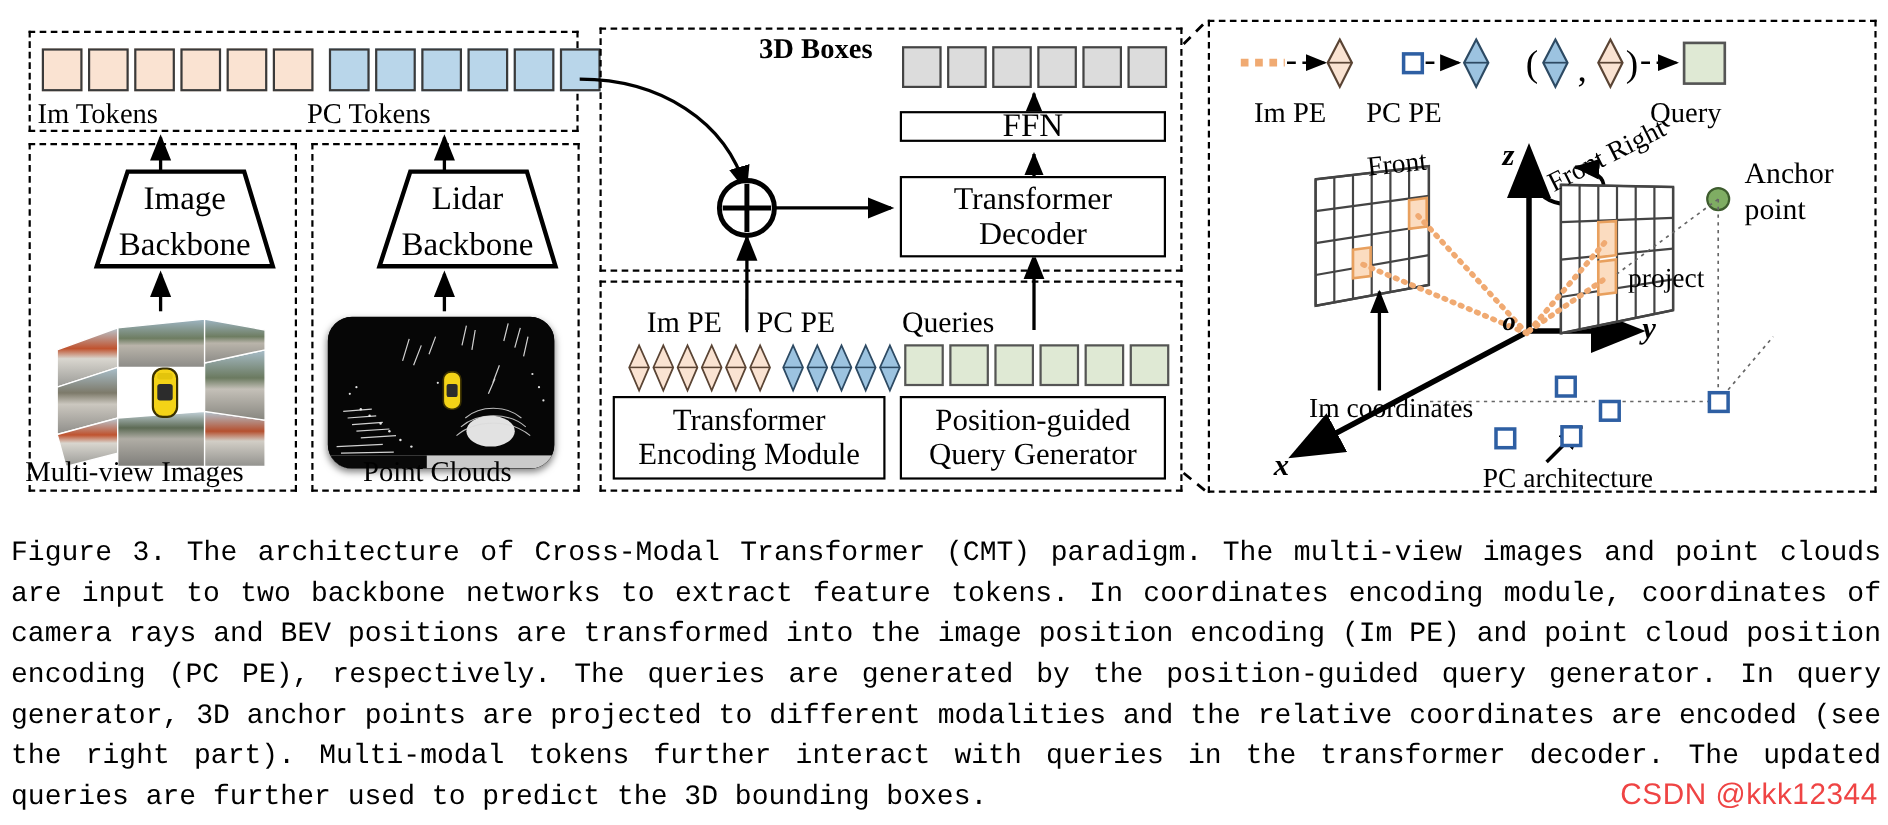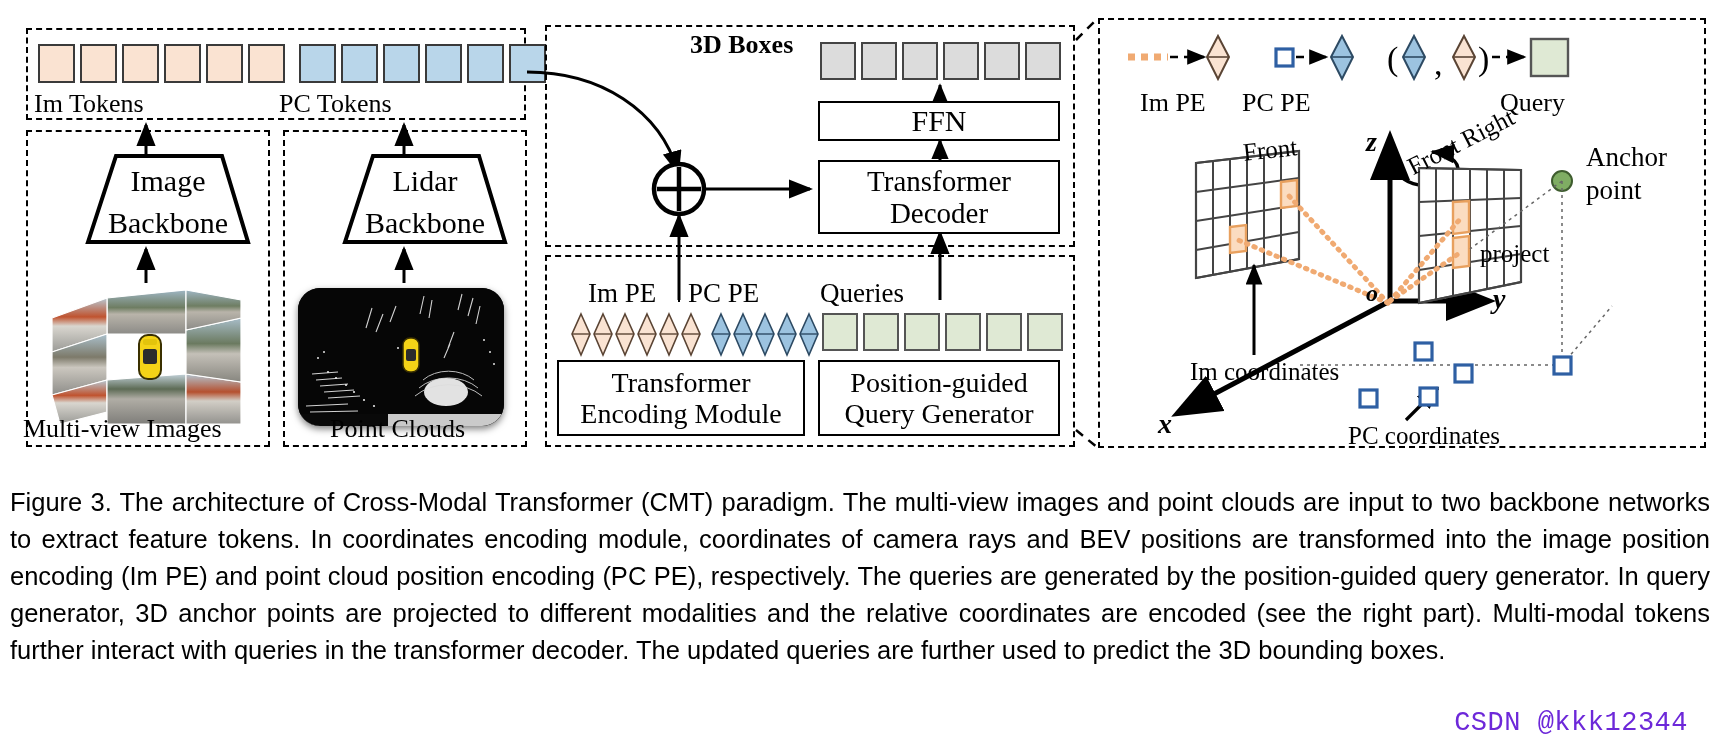--- a/index.html
+++ b/index.html
@@ -45,28 +45,28 @@
   svg.ov { position: absolute; left: 0; top: 0; overflow: visible; }
 
   
   .caption {
     position: absolute;
     left: 10px; top: 484px;
     width: 1700px;
     font-size: 25.5px;
     line-height: 37px;
     text-align: justify;
-    font-family: Liberation Sans, sans-serif;
+    font-family: Liberation Mono, monospace;
   }
   .watermark {
     position: absolute;
-    right: 28px; bottom: 12px;
-    font-family: Liberation Mono, monospace;
+    right: 9px; bottom: 12px;
+    font-family: Liberation Sans, sans-serif;
     font-size: 27px;
-    color: #6d28d9;
+    color: #ef4444;
     letter-spacing: 0.5px;
   }
 
   .pc-img {
     position: absolute;
     background: #050505;
     border-radius: 22px;
     box-shadow: 0 3px 7px rgba(0,0,0,.5);
     overflow: hidden;
   }
@@ -264,21 +264,21 @@
 
   <div class="tokrow" style="left:820px; top:42px;">
     <div class="tok tok-box" style="width:36px;height:38px;"></div>
     <div class="tok tok-box" style="width:36px;height:38px;"></div>
     <div class="tok tok-box" style="width:36px;height:38px;"></div>
     <div class="tok tok-box" style="width:36px;height:38px;"></div>
     <div class="tok tok-box" style="width:36px;height:38px;"></div>
     <div class="tok tok-box" style="width:36px;height:38px;"></div>
   </div>
 
-  <div class="sbox" style="left:818px; top:101px; width:242px; height:40px; font-size:30px;">
+  <div class="sbox" style="left:818px; top:101px; width:242px; height:28px; font-size:30px;">
     <span>FFN</span>
   </div>
 
   <div class="sbox" style="left:818px; top:160px; width:242px; height:74px; font-size:29px; flex-direction:column;">
     <span>Transformer</span>
     <span>Decoder</span>
   </div>
 
   <div class="lbl" style="left:588px; top:278px; font-size:27px;">Im PE</div>
   <div class="lbl" style="left:688px; top:278px; font-size:27px;">PC PE</div>
@@ -497,18 +497,18 @@
 
   <div class="lbl" style="left:1243px; top:136px; font-size:25px; transform:rotate(-6deg);">Front</div>
   <div class="lbl" style="left:1403px; top:156px; font-size:25px; transform:rotate(-27deg); transform-origin:left top;">Front Right</div>
 
   <div class="lbl" style="left:1586px; top:141px; width:116px; font-size:27px; line-height:33px;">
     <span>Anchor</span><br>
     <span>point</span>
   </div>
   <div class="lbl" style="left:1480px; top:240px; font-size:25px;">project</div>
   <div class="lbl" style="left:1190px; top:358px; font-size:25px;">Im coordinates</div>
-  <div class="lbl" style="left:1348px; top:422px; font-size:25px;">PC coordinates</div>
+  <div class="lbl" style="left:1348px; top:422px; font-size:25px;">PC architecture</div>
 
 </div>
 
 <div class="caption">Figure 3. The architecture of Cross-Modal Transformer (CMT) paradigm. The multi-view images and point clouds are input to two backbone networks to extract feature tokens. In coordinates encoding module, coordinates of camera rays and BEV positions are transformed into the image position encoding (Im PE) and point cloud position encoding (PC PE), respectively.  The queries are generated by the position-guided query generator. In query generator, 3D anchor points are projected to different modalities and the relative coordinates are encoded (see the right part). Multi-modal tokens further interact with queries in the transformer decoder. The updated queries are further used to predict the 3D bounding boxes.</div>
 <div class="watermark">CSDN @kkk12344</div>
 
 </body></html>

